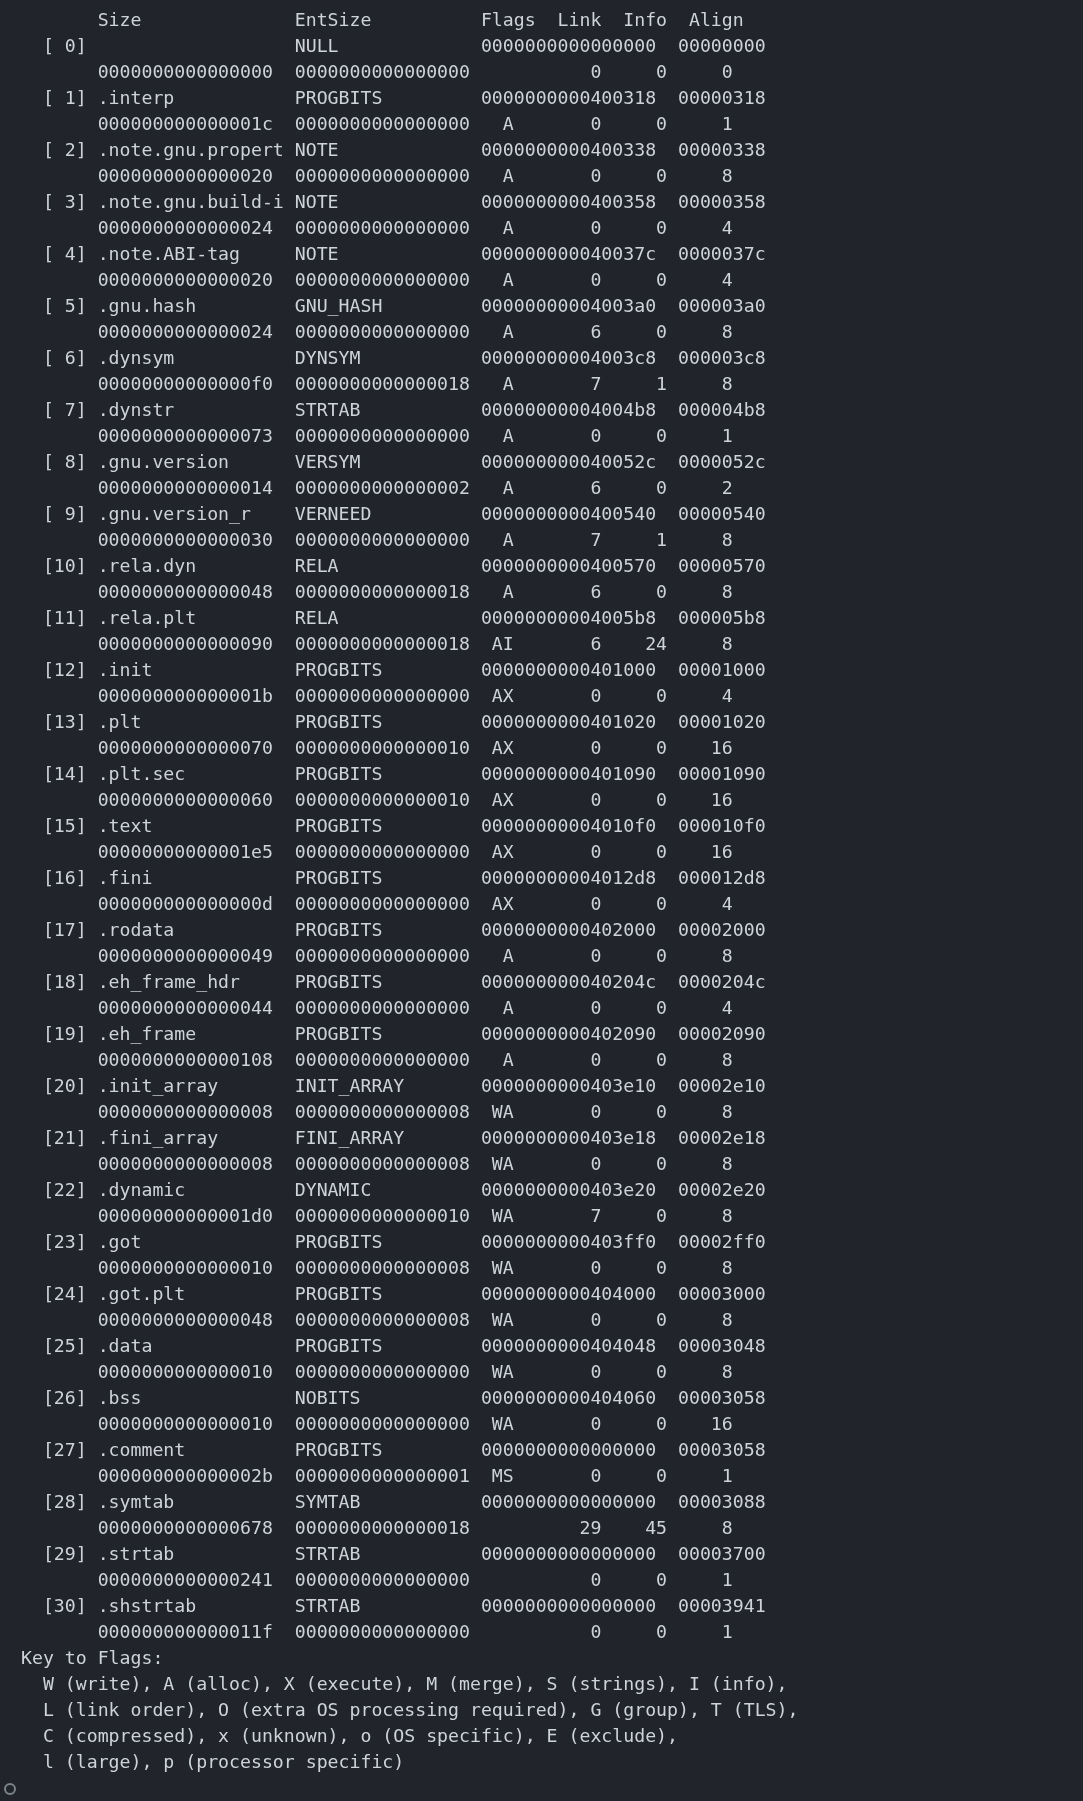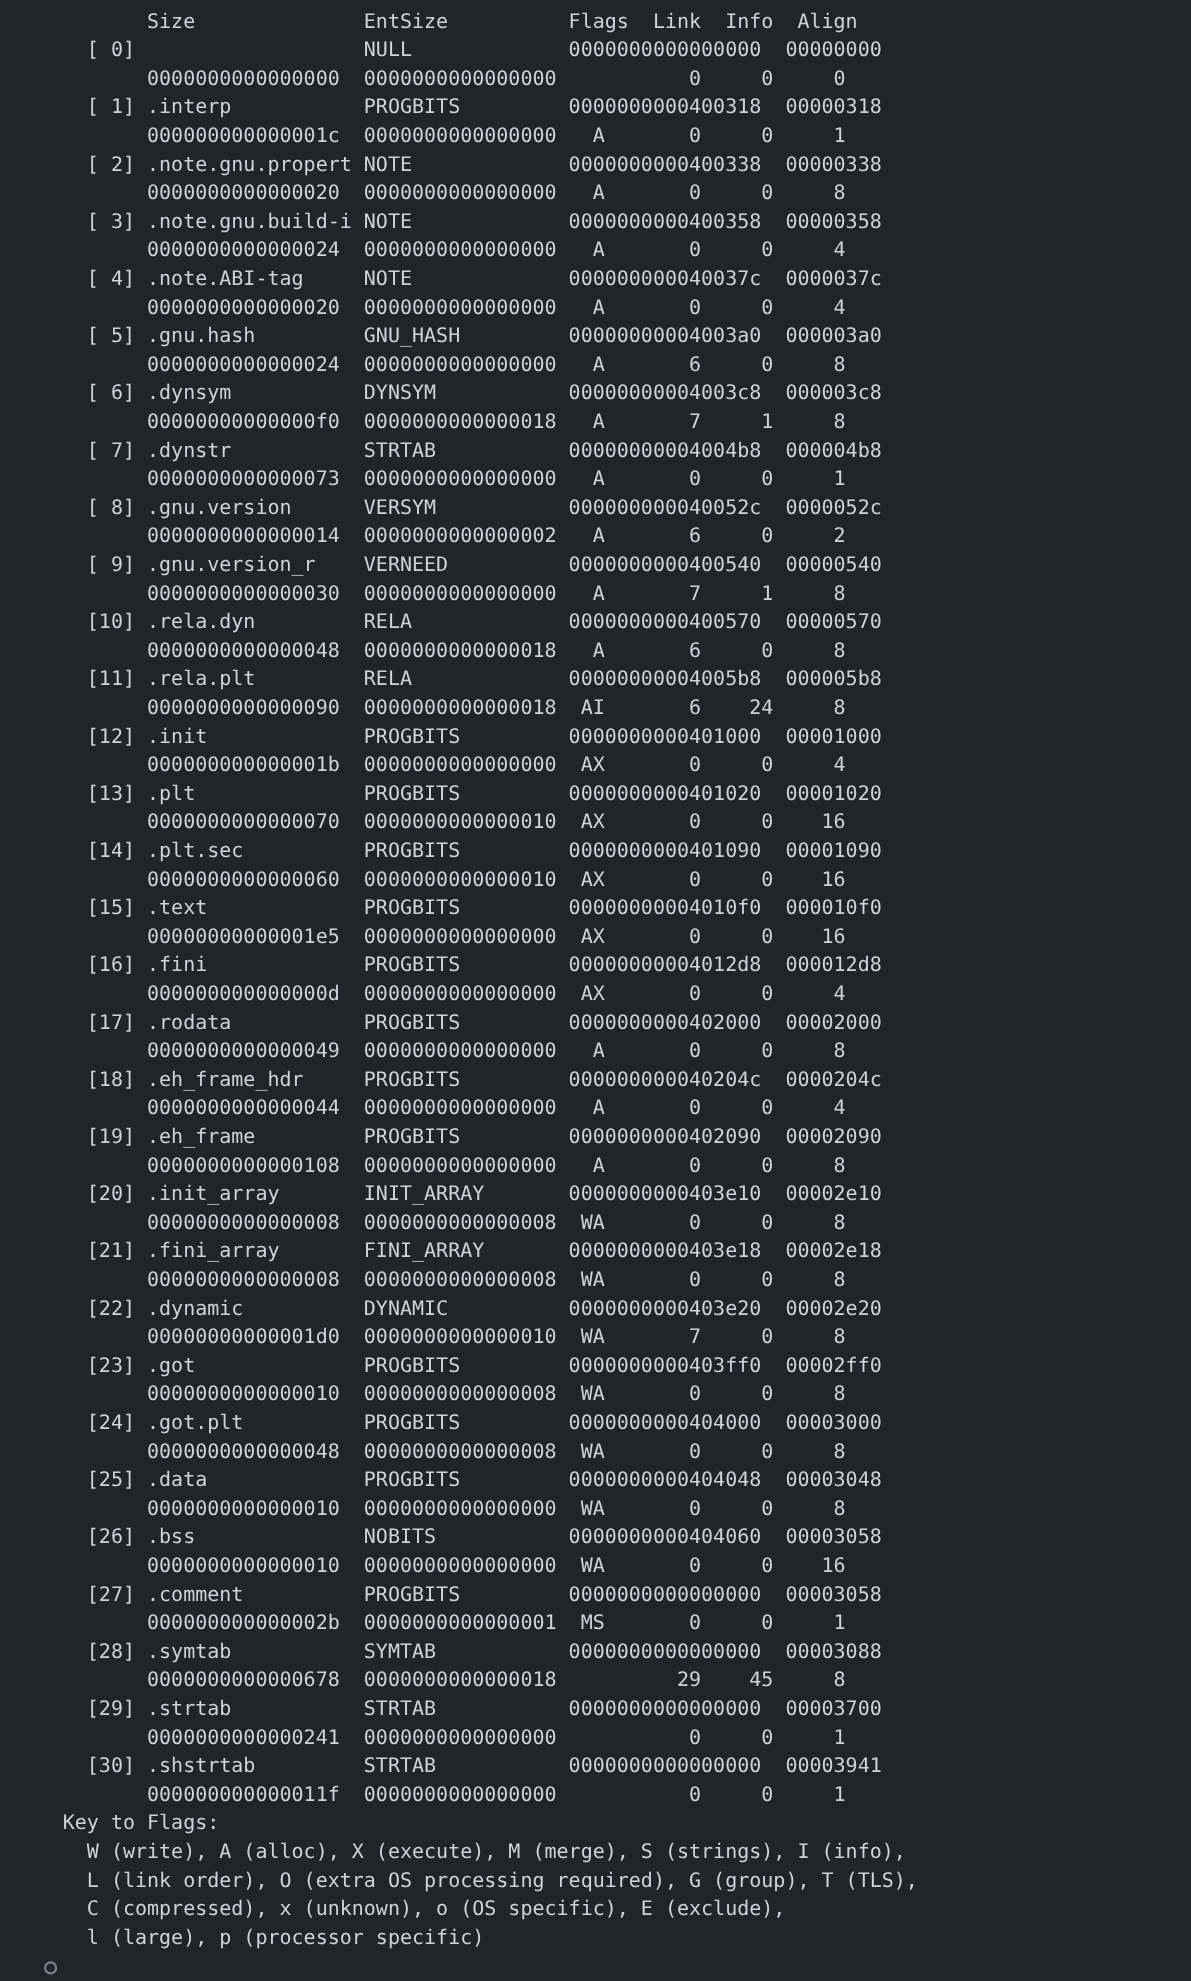--- a/index.html
+++ b/index.html
@@ -20,21 +20,20 @@
     color: var(--fg, #ced3da);
     font-family: "DejaVu Sans Mono", "Liberation Mono", monospace;
     font-size: 18.2px;
     line-height: 26px;
     padding-top: 7px;
     box-sizing: border-box;
   }
   .output, .prompt-line {
     padding-left: 21px;
     white-space: pre;
-    margin-left: 36px;
   }
   .line {
     height: 26px;
     white-space: pre;
   }
   .prompt-line {
     position: relative;
     height: 26px;
   }
   .deco {

